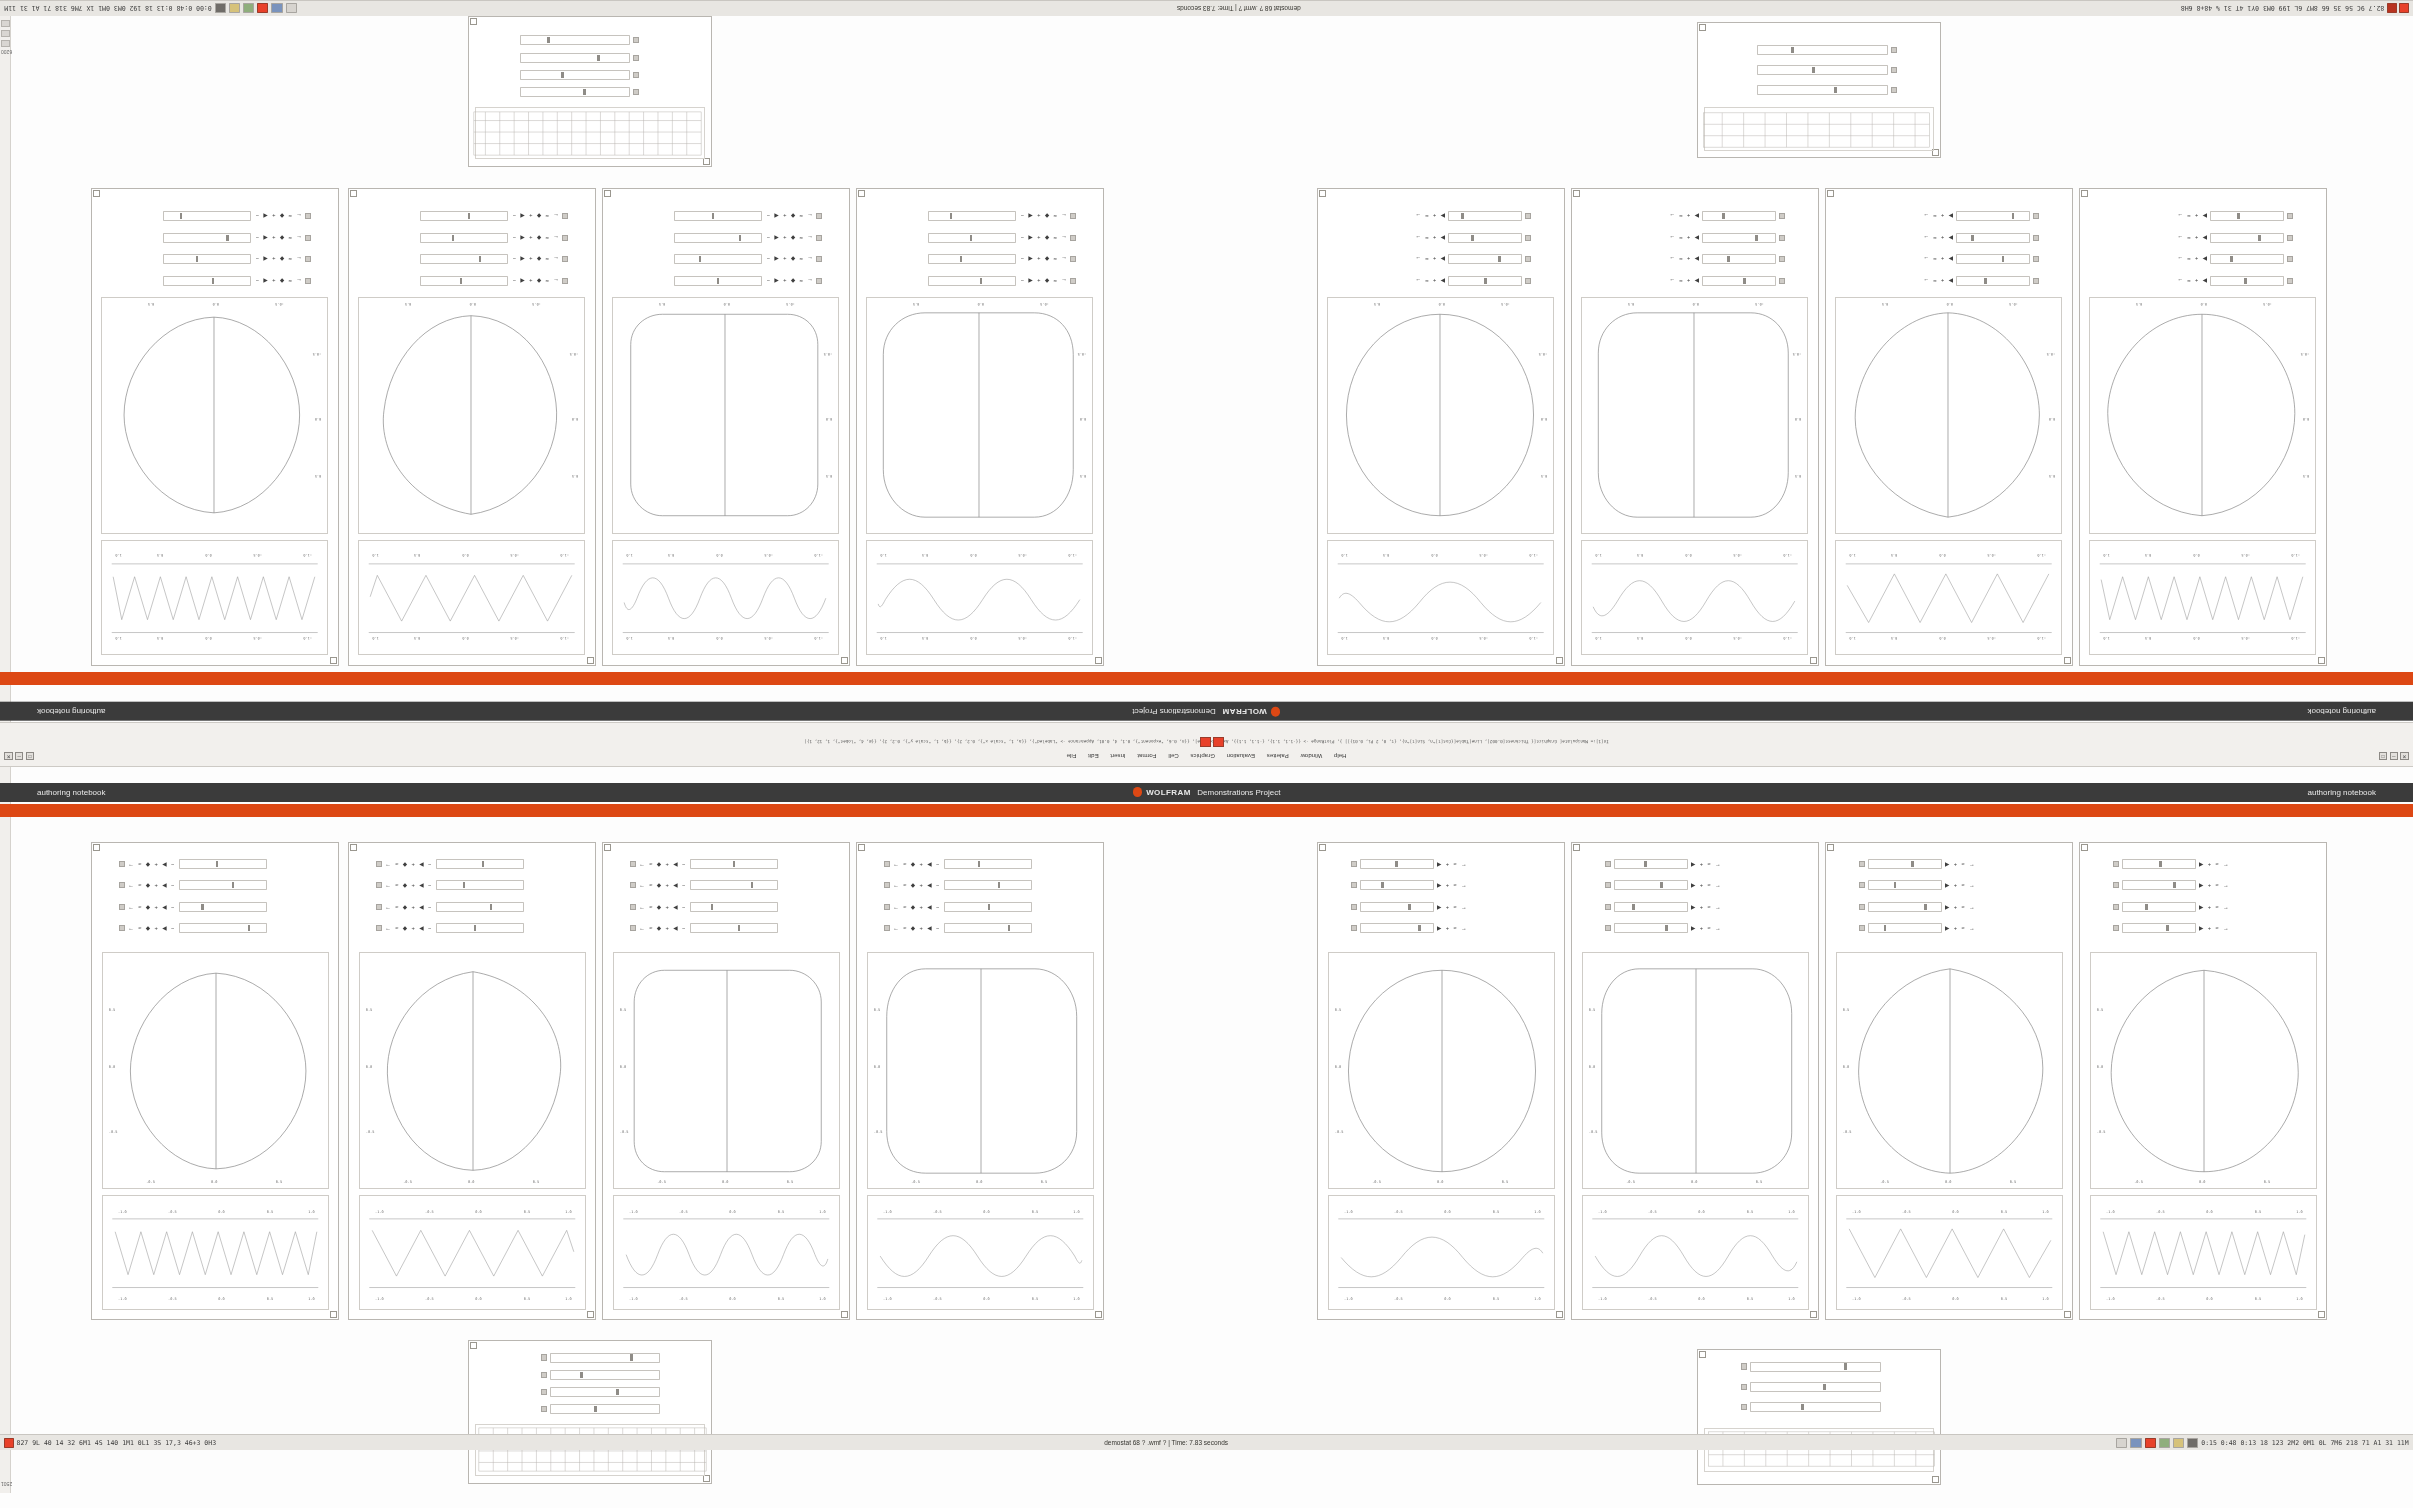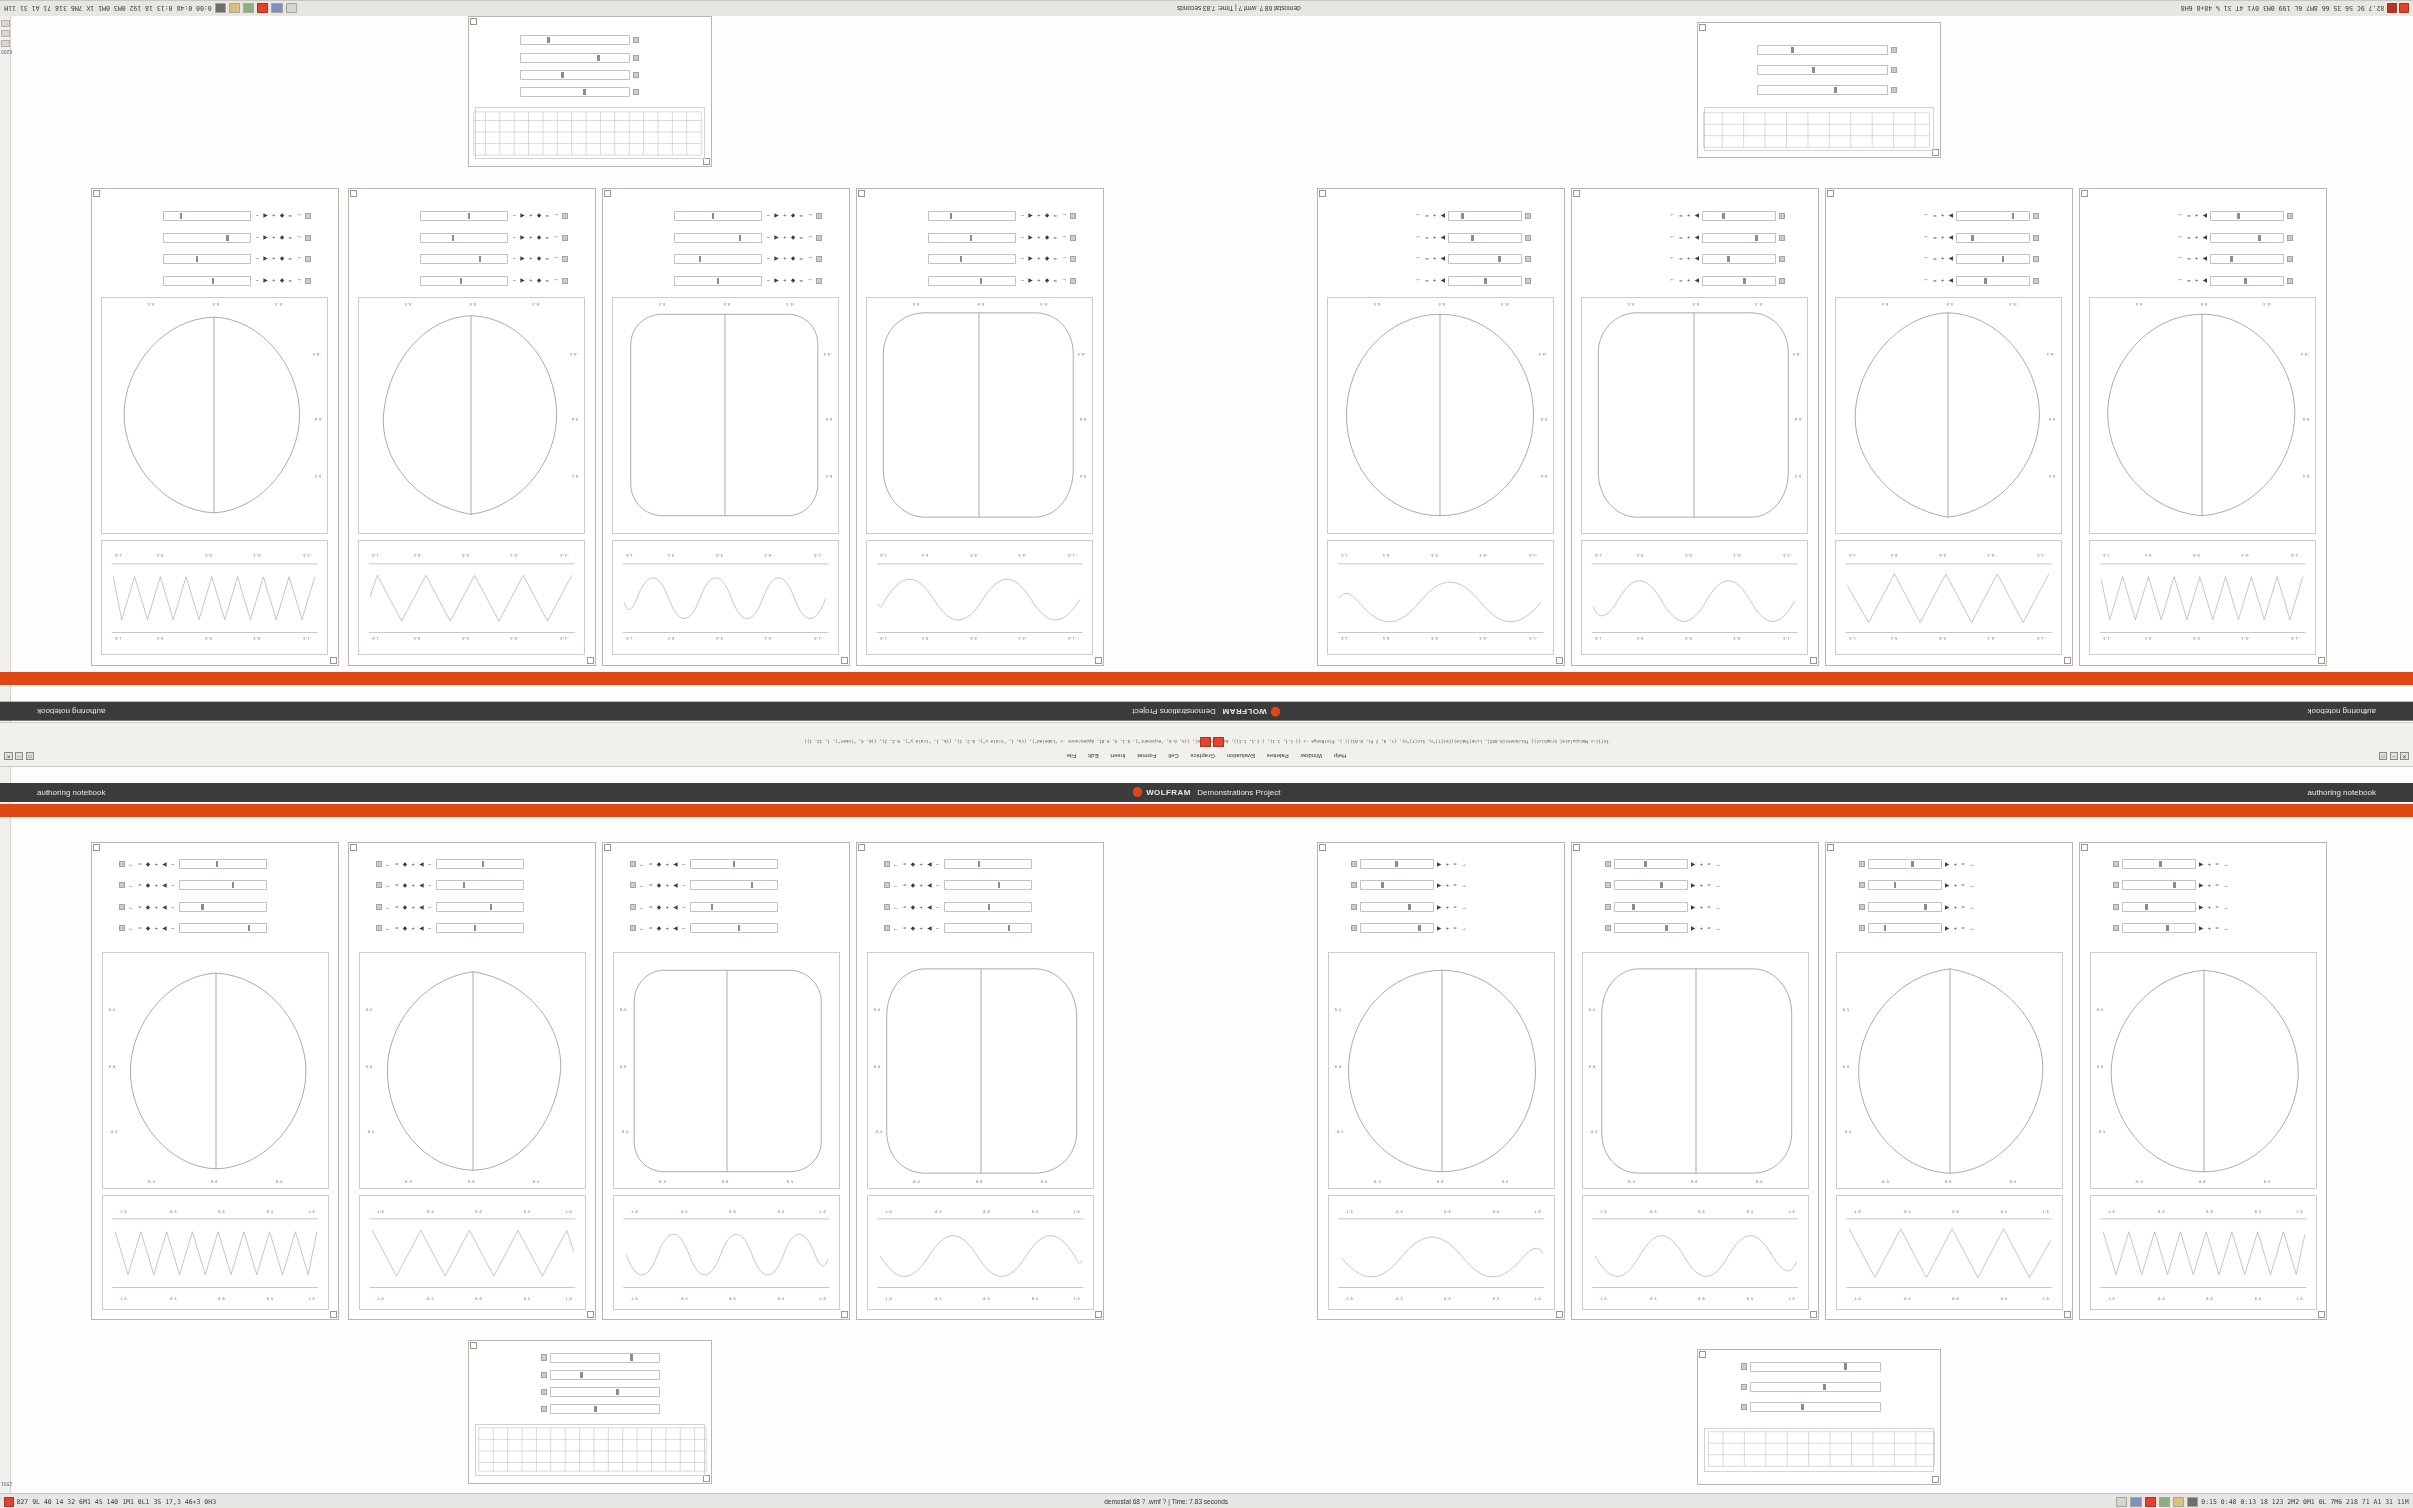--- a/index.html
+++ b/index.html
@@ -7,21 +7,21 @@
   .root{position:relative;width:2413px;height:1508px;background:#fdfdfd;}
 
   
   .bar{position:absolute;left:0;width:2413px;background:#eceae6;border-bottom:0.7px solid #c9c6c1;}
   .flip{transform:rotate(180deg);}
   .mono{font-family:"DejaVu Sans Mono",monospace;}
 
   
   .osbar{height:16px;background:#e8e6e2;display:flex;align-items:center;gap:4.3px;font-size:6.5px;color:#3a3a3a;padding:0 4.3px;box-sizing:border-box;}
   .osbar.top{top:0;}
-  .osbar.bottom{top:1493px;border-bottom:none;border-top:0.7px solid #c9c6c1;}
+  .osbar.bottom{top:1434px;border-bottom:none;border-top:0.7px solid #c9c6c1;}
   .osbar .seg{display:flex;align-items:center;gap:2.2px;}
   .chip{width:8px;height:8px;border:0.7px solid #9a3b2a;background:#e8412a;border-radius:0.7px;}
   .chip.dark{background:#b83320;}
   .ticon{width:9.3px;height:8px;background:#d7d4cf;border:0.7px solid #a8a5a0;border-radius:0.7px;}
   .ticon.blue{background:#7a93bd;border-color:#4d6а8c;}
   .ticon.green{background:#8fae7c;}
   .ticon.yellow{background:#d6c27a;}
   .ticon.red{background:#e8412a;border-color:#9a3b2a;}
   .ticon.dk{background:#6f6c68;}
   .osbar .ttl{flex:1;text-align:center;font-size:6.5px;color:#35342f;}

